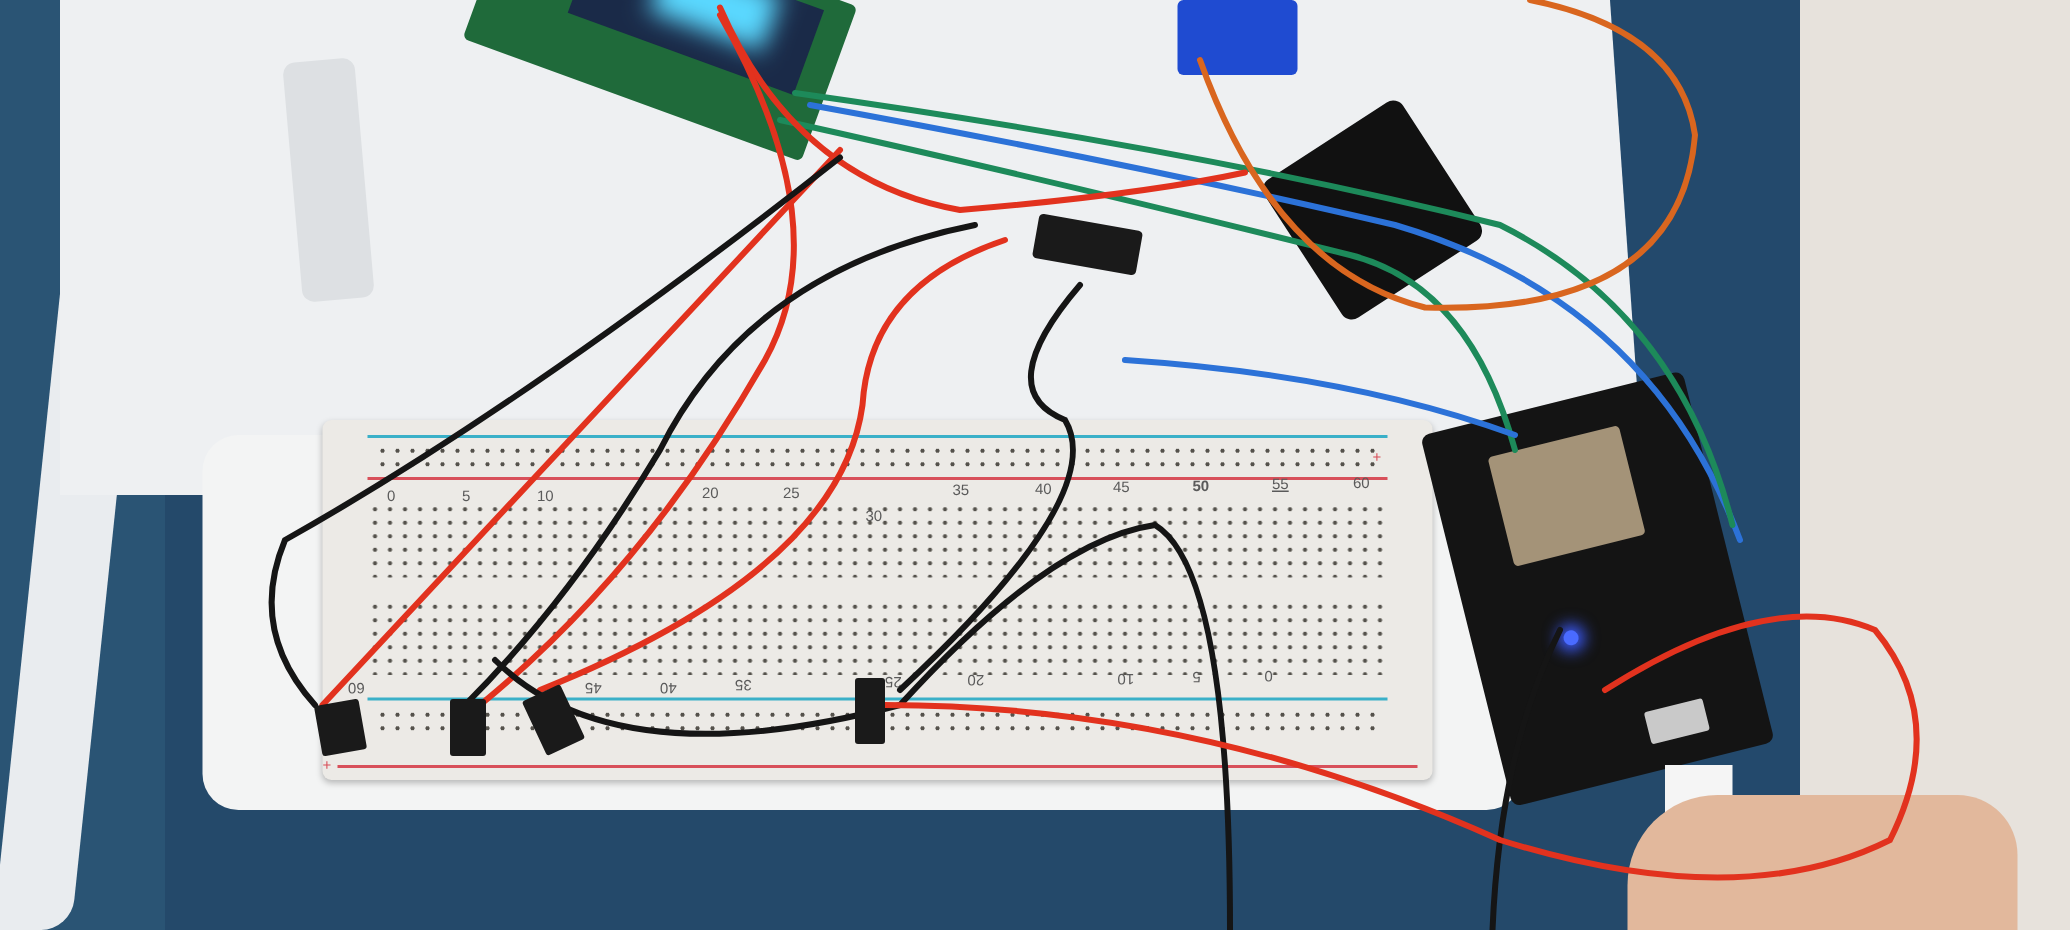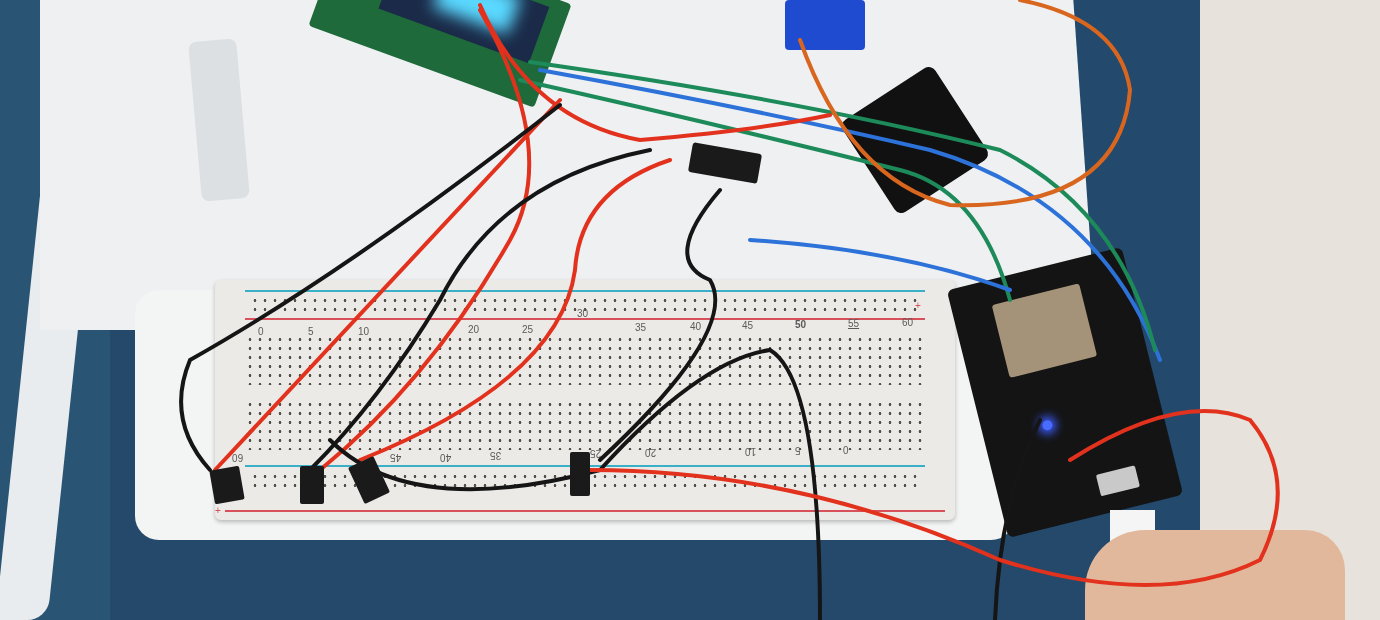--- a/index.html
+++ b/index.html
@@ -59,21 +59,21 @@
     <div class="holes" style="left:30px;top:120px;width:680px;height:50px;"></div>
     <div class="rail-line" style="left:30px;top:185px;width:680px;background:#3ab0c8;"></div>
     <div class="holes" style="left:35px;top:192px;width:670px;height:18px;"></div>
     <div class="rail-line" style="left:10px;top:230px;width:720px;background:#d8505a;"></div>
 
     <span class="num" style="left:43px;top:46px;">0</span>
     <span class="num" style="left:93px;top:46px;">5</span>
     <span class="num" style="left:143px;top:46px;">10</span>
     <span class="num" style="left:253px;top:44px;">20</span>
     <span class="num" style="left:307px;top:44px;">25</span>
-    <span class="num" style="left:362px;top:28px;text-align:center;">30</span>
+    <span class="num" style="left:362px;top:59px;text-align:center;">30</span>
     <span class="num" style="left:420px;top:42px;">35</span>
     <span class="num" style="left:475px;top:41px;">40</span>
     <span class="num" style="left:527px;top:40px;">45</span>
     <span class="num" style="left:580px;top:39px;font-weight:bold;">50</span>
     <span class="num" style="left:633px;top:38px;text-decoration:underline;">55</span>
     <span class="num" style="left:687px;top:37px;">60</span>
 
     <span class="num" style="left:17px;top:172px;transform:rotate(180deg);">60</span>
     <span class="num" style="left:175px;top:172px;transform:rotate(180deg);">45</span>
     <span class="num" style="left:225px;top:172px;transform:rotate(180deg);">40</span>

